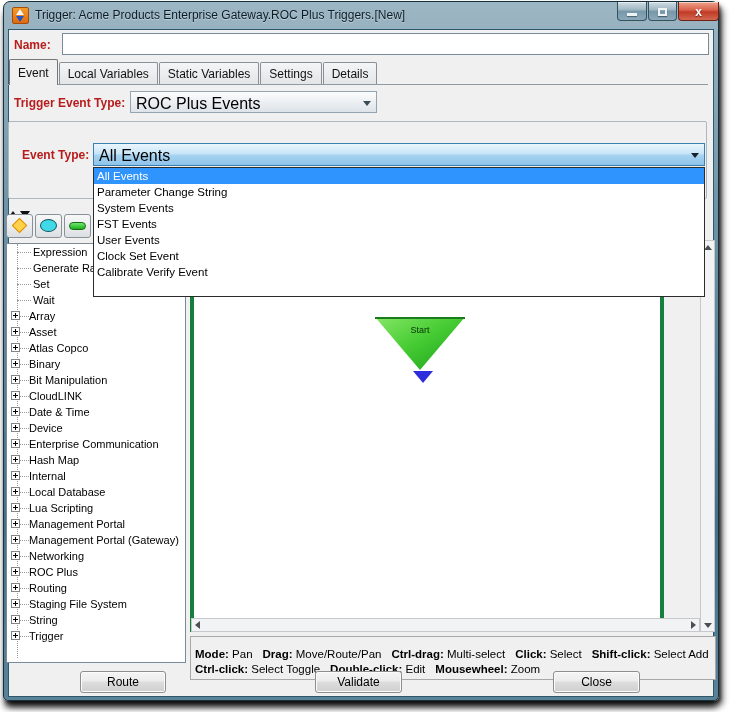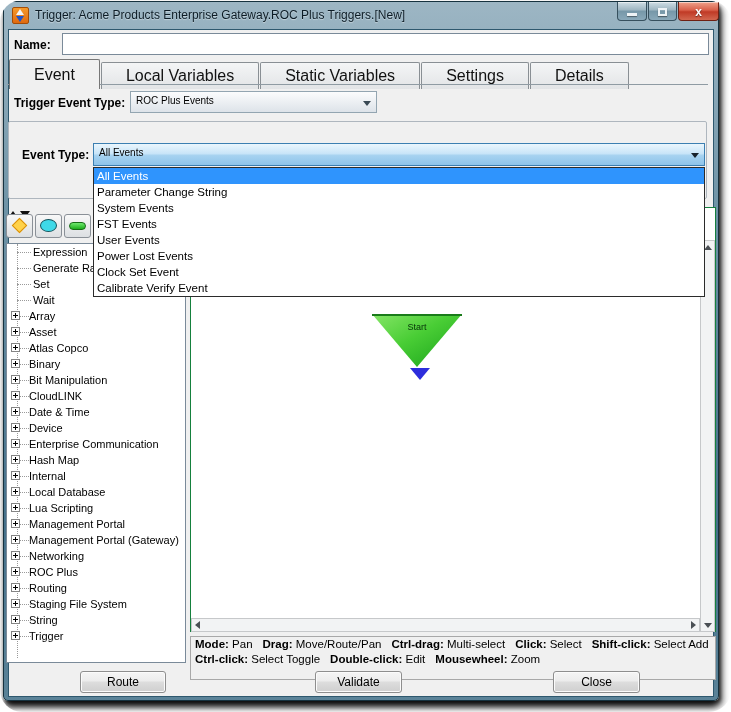--- a/index.html
+++ b/index.html
@@ -1,17 +1,17 @@
 <!DOCTYPE html>
 <html><head>
 <meta charset="utf-8">
 <style>
   html,body{margin:0;padding:0;background:#ffffff;}
   *{box-sizing:border-box;font-family:"Liberation Sans",sans-serif;}
-  #stage{position:relative;width:731px;height:712px;overflow:hidden;background:#fff;border-radius:22px;}
+  #stage{position:relative;width:731px;height:712px;overflow:hidden;background:#fff;}
 
   
   #win{position:absolute;left:3px;top:1px;width:716px;height:700px;border-radius:7px 7px 5px 5px;
        background:linear-gradient(180deg,#9db6c4 0%,#6e93a6 30%,#45708a 75%,#5b8398 100%);
        border:1px solid #16323f;
        box-shadow:4px 5px 6px rgba(0,0,0,.55),0 8px 7px -2px rgba(0,0,0,.8),2px 2px 3px rgba(0,0,0,.45);}
   #titlebar{position:absolute;left:0;top:0;width:100%;height:27px;}
   #app-icon{position:absolute;left:8px;top:5px;width:17px;height:17px;background:linear-gradient(#f59a2b,#e06a10);
             border:1px solid #a34d08;border-radius:2px;}
   #app-icon .up{position:absolute;left:3px;top:1px;width:0;height:0;border:4.5px solid transparent;border-top:none;border-bottom:6px solid #f2f6f9;}
@@ -23,34 +23,34 @@
   #btn-max{left:644px;width:29px;background:linear-gradient(#cfdde4,#9db5c1 45%,#7697a8 50%,#8aa9ba);}
   #btn-close{left:674px;width:41px;background:linear-gradient(#efa28b,#d9604a 45%,#c03a26 55%,#d2674f);border-color:#6e2013;}
   .glyph-min{display:inline-block;width:10px;height:3px;background:#eef3f6;margin-top:10px;box-shadow:0 1px 1px rgba(0,0,0,.4);}
   .glyph-max{display:inline-block;width:9px;height:8px;border:2px solid #eef3f6;margin-top:5px;box-shadow:0 1px 1px rgba(0,0,0,.4);}
   .glyph-x{color:#fdfdfd;font-size:12px;font-weight:bold;line-height:18px;text-shadow:0 1px 1px rgba(0,0,0,.5);}
 
   
   #client{position:absolute;left:4px;top:27px;width:706px;height:668px;background:#f0f0f0;border:1px solid #2e586e;}
   
   .abs{position:absolute;}
-  .blabel{font-size:12px;font-weight:bold;color:#000000;}
+  .blabel{font-size:12px;font-weight:bold;color:#b91c1c;}
 
   #name-label{left:14px;top:38px;}
   #name-input{left:62px;top:33px;width:647px;height:22px;border:1px solid #7a8a99;background:#fff;font-size:12px;padding:0 4px;}
 
   
   #tabs{left:9px;top:59px;height:26px;}
-  .tab{position:relative;display:inline-block;vertical-align:bottom;margin-right:1px;padding:4px 24px 4px;font-size:16px;
+  .tab{position:relative;display:inline-block;vertical-align:bottom;margin-right:1px;padding:4px 8px 4px;font-size:12px;
        background:linear-gradient(#f4f5f6,#e2e4e6);border:1px solid #898f94;border-bottom:none;border-radius:2px 2px 0 0;color:#111;}
   .tab.active{background:#f0f0f0;padding-top:6px;padding-bottom:5px;z-index:5;border-color:#777;}
   #tab-underline{left:7px;top:84px;width:701px;height:0;border-top:1px solid #8f9ba3;}
 
   #tet-label{left:14px;top:96px;}
-  .combo{border:1px solid #93a5b1;background:linear-gradient(#fbfcfd,#e9edf1 60%,#dde3e9);font-size:10px;color:#000;}
+  .combo{border:1px solid #93a5b1;background:linear-gradient(#fbfcfd,#e9edf1 60%,#dde3e9);font-size:16px;color:#000;}
   .combo .txt{position:absolute;left:5px;top:3px;white-space:nowrap;}
   .combo .arrow{position:absolute;right:5px;top:9px;width:0;height:0;border:4px solid transparent;border-bottom:none;border-top:5px solid #3a4a55;}
   #tet-combo{left:130px;top:91px;width:247px;height:22px;}
 
   #groupbox{left:8px;top:121px;width:699px;height:78px;border:1px solid #aeb6be;border-radius:2px;background:#f0f0f0;}
   #et-label{left:22px;top:148px;}
   #et-combo{left:93px;top:143px;width:612px;height:23px;border:1px solid #3c7fb1;
             background:linear-gradient(#eaf6fd,#c9e5f8 45%,#a6d2f0 55%,#8ec4ea);}
   #et-combo .arrow{border-top-color:#17222b;}
 
@@ -73,41 +73,41 @@
   .trow{position:relative;height:16px;line-height:16px;font-size:11px;color:#000;white-space:nowrap;}
   .trow .stub{position:absolute;left:10px;top:8px;width:14px;border-top:1px dotted #9a9a9a;}
   .trow .label{position:absolute;left:26px;top:0;}
   .trow.cat .label{left:22px;}
   .plusbox{position:absolute;left:4px;top:3px;width:9px;height:9px;border:1px solid #848484;background:#fff;z-index:2;}
   .plusbox:before{content:"";position:absolute;left:1px;top:3px;width:5px;height:1px;background:#000;}
   .plusbox:after{content:"";position:absolute;left:3px;top:1px;width:1px;height:5px;background:#000;}
   #vguide{position:absolute;left:10px;top:0;bottom:4px;border-left:1px dotted #9a9a9a;}
 
   
-  #canvas{left:190px;top:207px;width:526px;height:425px;background:#fff;border:1px solid #15803d;}
+  #canvas{left:190px;top:207px;width:474px;height:425px;background:#fff;border:4px solid #15803d;}
   #start-node{position:absolute;left:181px;top:106px;width:90px;height:53px;
       background:linear-gradient(150deg,#86e667 0%,#49cd35 45%,#17a119 100%);
       clip-path:polygon(0 0,100% 0,50% 100%);}
   #start-edge{position:absolute;left:181px;top:106px;width:90px;height:2px;background:#1a7c1a;}
   #start-label{position:absolute;left:181px;top:114px;width:90px;text-align:center;font-size:9px;color:#07330a;}
   #flow-arrow{position:absolute;left:219px;top:160px;width:20px;height:12px;background:#2d2ddc;clip-path:polygon(0 0,100% 0,50% 100%);}
 
   
   .sb{background:#f2f3f4;border:1px solid #c6c8ca;}
   #vsb{left:700px;top:240px;width:15px;height:392px;}
   #hsb{left:191px;top:618px;width:509px;height:14px;}
   .sb-btn{position:absolute;width:13px;height:13px;}
   .arr{position:absolute;width:0;height:0;border:4px solid transparent;}
   .arr.up{left:3px;top:4px;border-bottom:5px solid #4a4f54;border-top:none;}
   .arr.down{left:3px;top:5px;border-top:5px solid #4a4f54;border-bottom:none;}
   .arr.left{left:3px;top:2px;border-right:5px solid #4a4f54;border-left:none;}
   .arr.right{left:5px;top:2px;border-left:5px solid #4a4f54;border-right:none;}
 
   
-  #status{left:190px;top:636px;width:526px;height:44px;background:#f0f0f0;border:1px solid #a8a8a8;padding:0 4px;overflow:hidden;}
+  #status{left:190px;top:636px;width:526px;height:44px;background:#f0f0f0;border:1px solid #a8a8a8;padding:10px 4px;overflow:hidden;}
   .hintline{height:15px;line-height:15px;font-size:11.5px;white-space:nowrap;}
   .hint{margin-right:10px;}
   .hint .k{font-weight:bold;}
 
   
   .pushbtn{top:671px;height:22px;border:1px solid #8e8e8e;border-radius:3px;font-size:12px;text-align:center;line-height:20px;color:#000;
            background:linear-gradient(#f5f5f5,#ececec 45%,#dddddd 50%,#cfcfcf);box-shadow:inset 0 0 0 1px #fbfbfb;}
   #btn-save{left:80px;width:86px;}
   #btn-validate{left:315px;width:87px;}
   #btn-close2{left:553px;width:87px;}
@@ -319,17 +319,16 @@
   <div class="abs pushbtn" id="btn-save">Route</div>
   <div class="abs pushbtn" id="btn-validate">Validate</div>
   <div class="abs pushbtn" id="btn-close2">Close</div>
 
   <div class="abs" id="popup">
       <div class="opt selected">All Events</div>
       <div class="opt">Parameter Change String</div>
       <div class="opt">System Events</div>
       <div class="opt">FST Events</div>
       <div class="opt">User Events</div>
-      <div class="opt">Power Lost Events</div>
       <div class="opt">Clock Set Event</div>
       <div class="opt">Calibrate Verify Event</div>
     </div>
 </div>
 
 </body></html>

